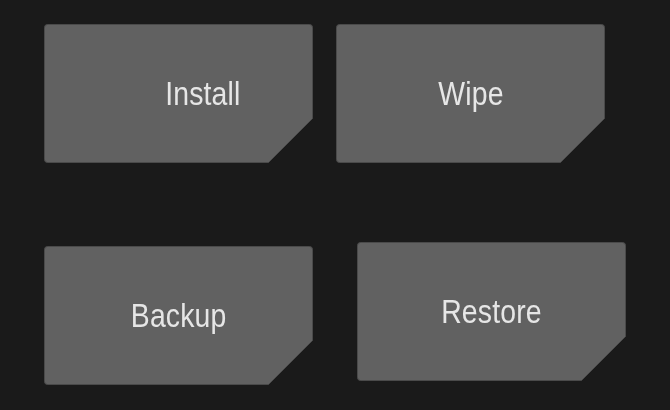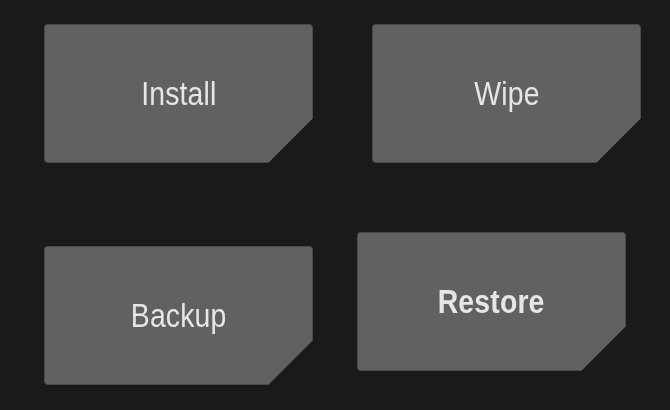--- a/index.html
+++ b/index.html
@@ -25,48 +25,48 @@
   }
   .btn .label span {
     display: inline-block;
     transform: scaleX(0.86);
   }
 </style>
 </head>
 <body>
 
 <div>
-  <div class="btn" style="left:44px; top:24px;">
+  <div class="btn" style="left:44px; top:24px;padding-left:48px;">
     <svg width="269" height="139">
       <path d="M3.5,0.5 H265.5 Q268.5,0.5 268.5,3.5 V94.5 L224.5,138.5 H3.5 Q0.5,138.5 0.5,135.5 V3.5 Q0.5,0.5 3.5,0.5 Z" fill="#616161" stroke="#4a4a4a" stroke-width="1"></path>
     </svg>
     <div class="label">
         <span>Install</span>
       </div>
   </div>
 
-  <div class="btn" style="left:372px; top:24px;">
+  <div class="btn" style="left:336px; top:24px;">
     <svg width="269" height="139">
       <path d="M3.5,0.5 H265.5 Q268.5,0.5 268.5,3.5 V94.5 L224.5,138.5 H3.5 Q0.5,138.5 0.5,135.5 V3.5 Q0.5,0.5 3.5,0.5 Z" fill="#616161" stroke="#4a4a4a" stroke-width="1"></path>
     </svg>
     <div class="label">
         <span>Wipe</span>
       </div>
   </div>
 
   <div class="btn" style="left:44px; top:246px;">
     <svg width="269" height="139">
       <path d="M3.5,0.5 H265.5 Q268.5,0.5 268.5,3.5 V94.5 L224.5,138.5 H3.5 Q0.5,138.5 0.5,135.5 V3.5 Q0.5,0.5 3.5,0.5 Z" fill="#616161" stroke="#4a4a4a" stroke-width="1"></path>
     </svg>
     <div class="label">
         <span>Backup</span>
       </div>
   </div>
 
-  <div class="btn" style="left:357px; top:232px;font-weight:bold;">
+  <div class="btn" style="left:357px; top:242px;">
     <svg width="269" height="139">
       <path d="M3.5,0.5 H265.5 Q268.5,0.5 268.5,3.5 V94.5 L224.5,138.5 H3.5 Q0.5,138.5 0.5,135.5 V3.5 Q0.5,0.5 3.5,0.5 Z" fill="#616161" stroke="#4a4a4a" stroke-width="1"></path>
     </svg>
     <div class="label">
         <span>Restore</span>
       </div>
   </div>
 </div>
 
 </body></html>

